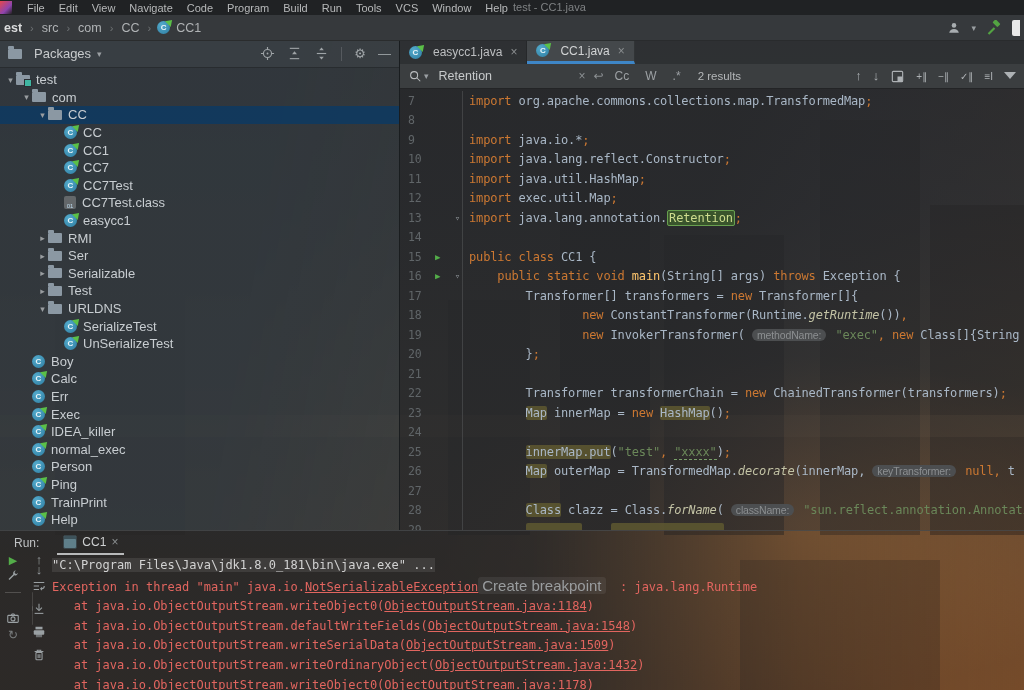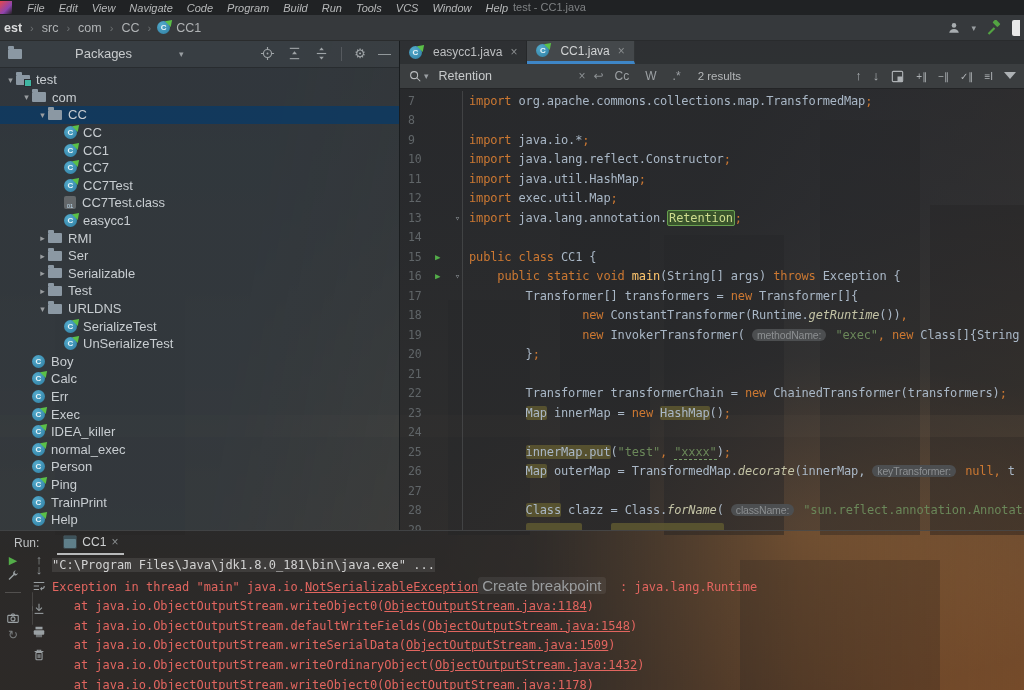--- a/index.html
+++ b/index.html
@@ -10,37 +10,37 @@
     background:
       radial-gradient(ellipse 520px 240px at 78% 76%, rgba(235,150,70,.55), transparent 70%),
       radial-gradient(ellipse 760px 420px at 88% 100%, rgba(205,115,48,.55), transparent 75%),
       linear-gradient(180deg,#23262c 0%,#2d3036 30%,#45423c 55%,#5d4a36 78%,#6e4c2c 100%);}
   .bldg{position:absolute;background:rgba(15,17,21,.55);}
   .horizon{position:absolute;left:0;width:1024px;top:415px;height:22px;background:rgba(215,175,125,.15);}
   
   .menubar{position:absolute;left:0;top:0;width:1024px;height:15px;background:rgba(32,34,36,.97);
     display:flex;align-items:center;font-size:11px;color:#b7b9ba;z-index:5;}
   .logo{width:12px;height:13px;margin-right:8px;background:linear-gradient(135deg,#e5484d,#8e44ad 60%,#222);}
-  .menu-item{padding:0 7px;cursor:default;font-style:italic;}
+  .menu-item{padding:0 7px;cursor:default;}
   .win-title{position:absolute;left:513px;top:1px;color:#7f8284;font-size:11px;}
   .navbar{position:absolute;left:0;top:15px;width:1024px;height:25px;background:rgba(56,59,61,.93);
     display:flex;align-items:center;font-size:12.5px;color:#b0b3b5;z-index:5;border-bottom:1px solid rgba(0,0,0,.25);}
   .crumb{padding:0 2px;}
   .crumb.first{font-weight:bold;color:#dadbdc;margin-left:2px;}
   .crumb-sep{color:#6f7375;margin:0 6px;font-size:11px;}
   .nav-right{margin-left:auto;display:flex;align-items:center;gap:10px;margin-right:4px;color:#a8adb0;}
   .caret{font-size:9px;color:#9a9fa2;}
   .sliver{width:8px;height:16px;background:#e8e8e8;border-radius:2px 0 0 2px;}
   
   .main{position:absolute;left:0;top:40px;width:1024px;height:490px;display:flex;z-index:4;}
   
   .project{width:400px;height:100%;background:linear-gradient(100deg,rgba(50,56,61,.92) 0 60%,rgba(54,58,60,.84) 100%);
     border-right:1px solid rgba(20,22,24,.8);box-sizing:border-box;}
   .proj-header{height:27px;display:flex;align-items:center;background:rgba(58,63,68,.9);
-    border-bottom:1px solid rgba(30,33,35,.6);color:#c8cbcd;font-size:13px;padding:0 8px;gap:41px;}
+    border-bottom:1px solid rgba(30,33,35,.6);color:#c8cbcd;font-size:13px;padding:0 8px;}
   .proj-header .ph-label{margin:0 6px 0 6px;}
   .ph-icons{margin-left:auto;display:flex;align-items:center;gap:12px;color:#9fa4a7;}
   .ph-icons .divider{width:1px;height:14px;background:rgba(255,255,255,.15);}
   .tree{padding-top:3px;font-size:13px;color:#c8cdd1;}
   .tree-row{height:17.6px;display:flex;align-items:center;white-space:nowrap;cursor:default;}
   .tree-row.selected{background:rgba(17,57,94,.95);}
   .chev{width:11px;display:inline-block;text-align:center;color:#999da0;font-size:9px;flex:none;}
   .fi{width:14px;height:10px;background:#8b98a3;border-radius:1px;position:relative;flex:none;margin-right:6px;}
   .fi::before{content:'';position:absolute;top:-3px;left:0;width:6px;height:3px;background:#8b98a3;border-radius:1px 1px 0 0;}
   .fi.test::after{content:'';position:absolute;right:-2px;bottom:-2px;width:6px;height:6px;background:#3fb6a2;border:1px solid #2a2f33;}

